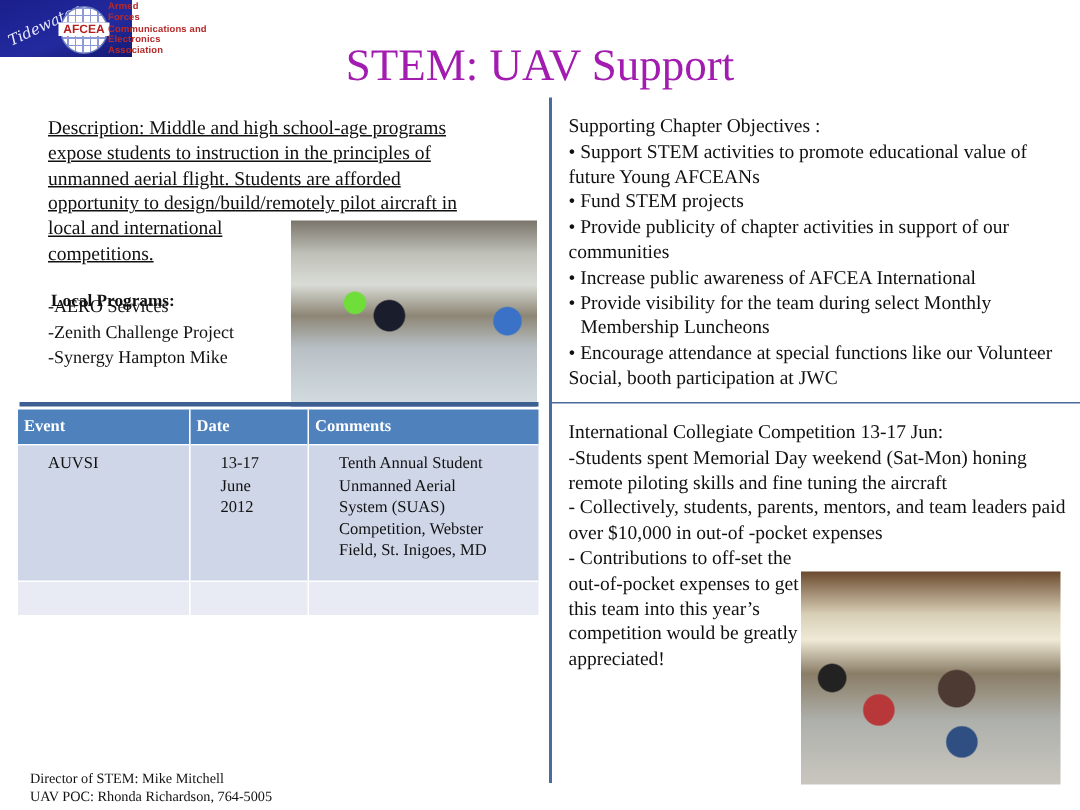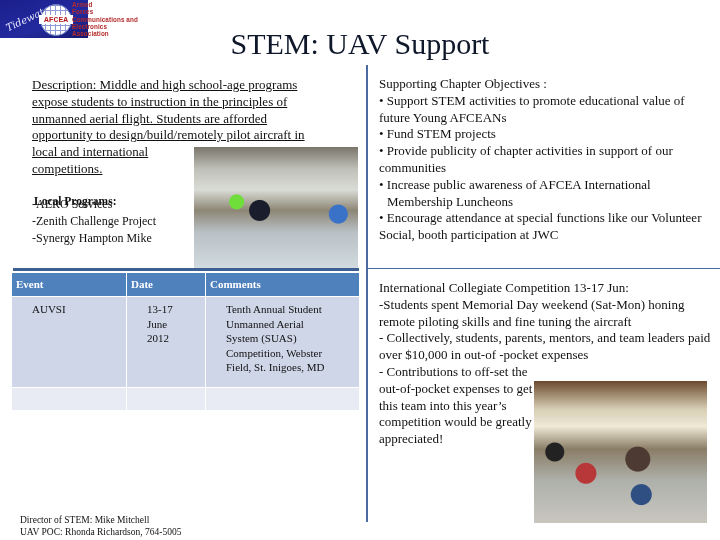--- a/index.html
+++ b/index.html
@@ -26,30 +26,30 @@
   .logo-globe {
     position:absolute; left:40px; top:4px; width:30px; height:30px;
     border-radius:50%; background:#ffffff; border:1px solid #6a7bc0;
     background-image:
       repeating-linear-gradient(0deg, transparent 0 4px, #8d9ad6 4px 5px),
       repeating-linear-gradient(90deg, transparent 0 4px, #8d9ad6 4px 5px);
   }
   .logo-globe span {
     position:absolute; left:-2px; top:10px; width:34px; text-align:center;
     background:#fff; color:#b41e1e; font-size:8px; font-weight:bold;
-    font-family:Liberation Mono, monospace;
+    font-family:Liberation Sans, sans-serif;
   }
   .logo-words {
     position:absolute; left:72px; top:1px;
     font-family:"Liberation Sans", sans-serif; font-weight:bold;
     color:#b52a2a; font-size:6.3px; line-height:7.3px; letter-spacing:0.1px;
   }
   .title {
     position:absolute; left:0; top:24px; width:720px; text-align:center;
-    font-size:30px; line-height:40px; color:#0f172a;
+    font-size:30px; line-height:40px; color:#a21caf;
   }
   .vline {
     position:absolute; left:366px; top:65px; width:2px; height:457px; background:#4a6aa0;
   }
   .hline {
     position:absolute; left:366px; top:268px; width:354px; height:1px; background:#4a6aa0;
   }
   .desc {
     position:absolute; left:32px; top:77px; width:330px;
     font-size:13px; line-height:16.8px;text-decoration:underline;
@@ -174,20 +174,21 @@
     </tr>
   </tbody>
 </table>
 
 <div class="objectives">
   <div>Supporting Chapter Objectives :</div>
   <div>• Support STEM activities to promote educational value of future Young AFCEANs</div>
   <div>• Fund STEM projects</div>
   <div>• Provide publicity of chapter activities in support of our communities</div>
   <div>• Increase public awareness of AFCEA International</div>
+  <div>• Provide visibility for the team during select Monthly</div>
   <div class="indent">Membership Luncheons</div>
   <div>• Encourage attendance at special functions like our Volunteer Social, booth participation at JWC</div>
 </div>
 
 <div class="intl">
   <div>International Collegiate Competition 13-17 Jun:</div>
   <div>-Students spent Memorial Day weekend (Sat-Mon) honing remote piloting skills and fine tuning the aircraft</div>
   <div>- Collectively, students, parents, mentors, and team leaders paid over $10,000 in out-of -pocket expenses</div>
   <div>- Contributions to off-set the</div>
   <div class="intl-wrap">out-of-pocket expenses to get this team into this year’s competition would be greatly appreciated!</div>

